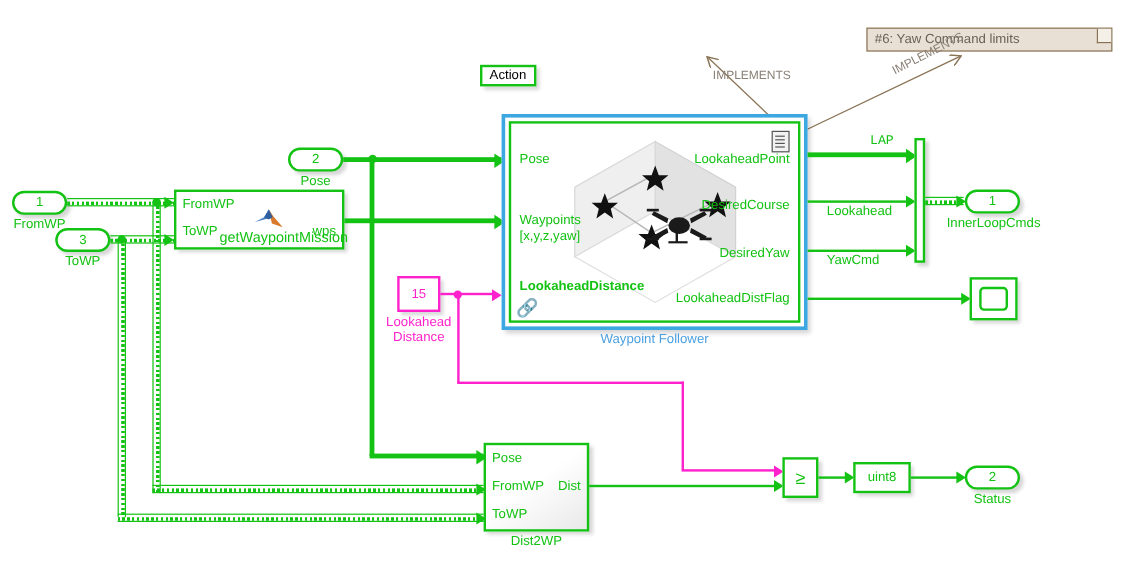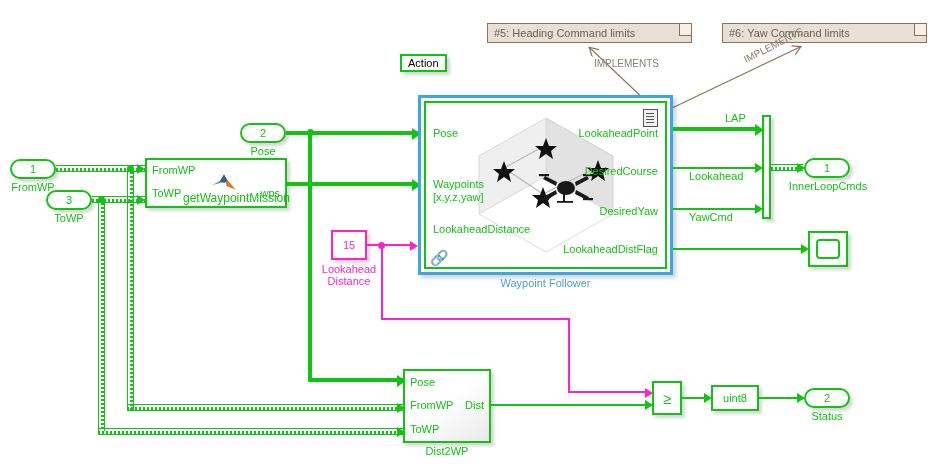--- a/index.html
+++ b/index.html
@@ -80,24 +80,20 @@
         background:#fff;color:#13c213;font-size:15px;
         display:flex;align-items:center;justify-content:center;
         box-shadow:3px 3px 3px rgba(0,0,0,.16);}
   .subsys-grad{background:linear-gradient(145deg,#ffffff 0%,#ffffff 45%,#e9e9e9 100%);}
 </style>
 </head>
 <body>
 
 <div id="canvas">
 
-  <div class="note" style="left:487px;top:23px;width:205px;height:20px;">
-    <span>#5: Heading Command limits</span>
-    <span class="fold"></span>
-  </div>
   <div class="note" style="left:722px;top:23px;width:205px;height:20px;">
     <span>#6: Yaw Command limits</span>
     <span class="fold"></span>
   </div>
 
   <svg class="abs" style="left:0;top:0;width:939px;height:471px;pointer-events:none;">
     <defs>
       <marker id="ah" markerWidth="9" markerHeight="9" refX="7" refY="4.5" orient="auto">
         <path d="M0,0 L8,4.5 L0,9" fill="none" stroke="#8a7355" stroke-width="1.1"></path>
       </marker>
@@ -192,21 +188,21 @@
           <rect x="68" y="88" width="10" height="2.2"></rect>
           <rect x="112" y="88" width="10" height="2.2"></rect>
           <rect x="92" y="84" width="2" height="8"></rect>
           <rect x="86" y="91" width="16" height="1.8"></rect>
         </g>
       </svg>
 
       <div class="lbl" style="left:7px;top:24px;">Pose</div>
       <div class="lbl" style="left:7px;top:75px;">Waypoints</div>
       <div class="lbl" style="left:7px;top:88px;">[x,y,z,yaw]</div>
-      <div class="lbl" style="left:7px;top:120px;">LookaheadDistance</div>
+      <div class="lbl" style="left:7px;top:130px;font-weight:bold;">LookaheadDistance</div>
 
       <div class="lbl" style="right:7px;top:24px;">LookaheadPoint</div>
       <div class="lbl" style="right:7px;top:62px;">DesiredCourse</div>
       <div class="lbl" style="right:7px;top:102px;">DesiredYaw</div>
       <div class="lbl" style="right:7px;top:140px;">LookaheadDistFlag</div>
 
       <div class="doc-ic" style="right:7px;top:6px;">
         <i style="top:3px;"></i>
           <i style="top:6px;"></i>
           <i style="top:9px;"></i>
@@ -256,21 +252,21 @@
   <div class="ln h" style="left:759px;top:397px;width:42px;"></div>
   <div class="arr r" style="left:797px;top:393px;"></div>
 
   <div class="port" style="left:804px;top:388px;width:46px;height:20px;">
     <span>2</span>
   </div>
   <div class="port-cap" style="left:798px;top:410px;width:58px;">Status</div>
 
   <div class="ln thick h" style="left:673px;top:127px;width:86px;"></div>
   <div class="arr r thick" style="left:755px;top:124px;"></div>
-  <div class="lbl" style="left:725px;top:112px;">LAP</div>
+  <div class="lbl" style="left:725px;top:112px;font-family:Liberation Mono, monospace;">LAP</div>
 
   <div class="ln h" style="left:673px;top:167px;width:88px;"></div>
   <div class="arr r" style="left:755px;top:163px;"></div>
   <div class="lbl" style="left:689px;top:170px;">Lookahead</div>
 
   <div class="ln h" style="left:673px;top:208px;width:88px;"></div>
   <div class="arr r" style="left:755px;top:204px;"></div>
   <div class="lbl" style="left:689px;top:211px;">YawCmd</div>
 
   <div class="ln h" style="left:673px;top:248px;width:133px;"></div>

